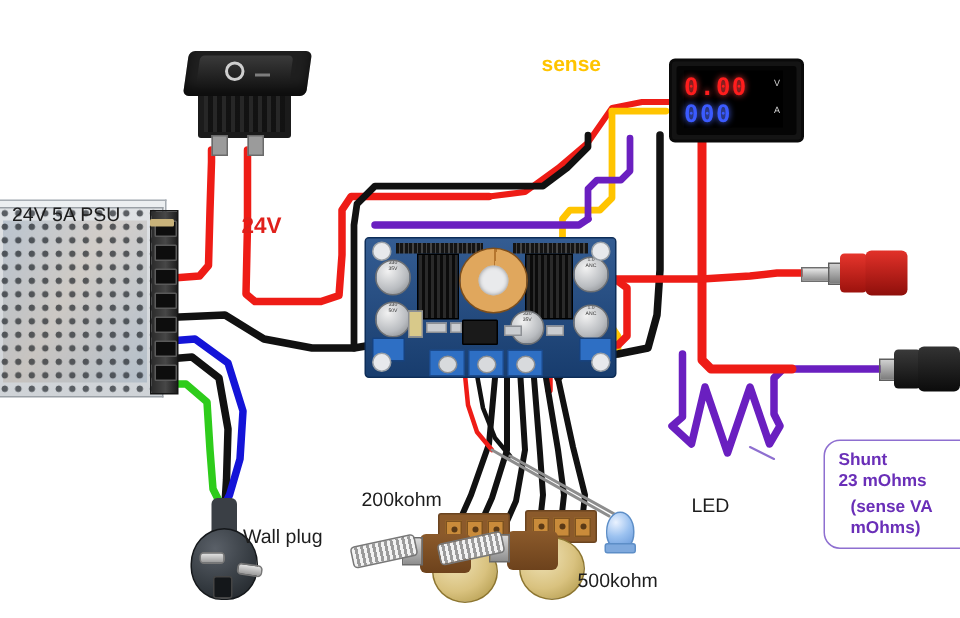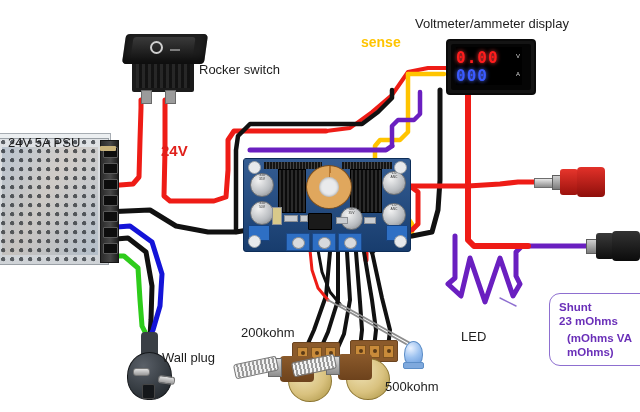--- a/index.html
+++ b/index.html
@@ -183,21 +183,20 @@
 
   <div class="comp rock-wrap">
     <div class="rock-base"></div>
     <div class="rock-face"></div>
     <div class="rock-rock"></div>
     <div class="rock-o"></div>
     <div class="rock-i"></div>
     <div class="rock-pin" style="left:17px"></div>
     <div class="rock-pin" style="left:41px"></div>
   </div>
-  <div class="lbl" style="left:199px;top:63px">Rocker switch</div>
 
   <div class="lbl lbl-24v" style="left:161px;top:144px">24V</div>
 
   <div class="comp ltc">
     <div class="ltc-in"></div>
 
     <div class="pinhdr" style="left:20px;top:3px;width:58px"></div>
     <div class="pinhdr" style="left:98px;top:3px;width:50px"></div>
 
     <div class="hs" style="left:34px;top:10px;width:26px;height:42px"></div>
@@ -235,40 +234,39 @@
 
   <div class="comp vm">
     <div class="vm-bezel"></div>
     <div class="vm-screen">
       <div class="vm-row vm-v">0.00</div>
       <div class="vm-row vm-a">000</div>
       <div class="vm-u" style="top:6px">V</div>
       <div class="vm-u" style="top:24px">A</div>
     </div>
   </div>
-  <div class="lbl" style="left:415px;top:17px">Voltmeter/ammeter display</div>
 
   <div>
     <div class="post-shaft" style="left:534px;top:178px"></div>
     <div class="post-nut" style="left:552px;top:175px"></div>
     <div class="post-b1 post-red1" style="left:560px;top:169px"></div>
     <div class="post-b2 post-red2" style="left:577px;top:167px"></div>
   </div>
 
   <div>
     <div class="post-shaft" style="left:594px;top:242px"></div>
     <div class="post-nut" style="left:586px;top:239px"></div>
     <div class="post-b1 post-blk1" style="left:596px;top:233px"></div>
     <div class="post-b2 post-blk2" style="left:612px;top:231px"></div>
   </div>
 
   <div class="callout">
     <p style="position:absolute;left:9px;top:7px">Shunt</p>
     <p style="position:absolute;left:9px;top:21px">23 mOhms</p>
-    <p style="position:absolute;left:17px;top:38px">(mOhms VA</p>
+    <p style="position:absolute;left:17px;top:38px">(sense VA</p>
     <p style="position:absolute;left:17px;top:52px">mOhms)</p>
   </div>
 
   <div>
     <div class="plug-neck" style="left:141px;top:332px"></div>
     <div class="plug-head" style="left:127px;top:352px"></div>
     <div class="plug-pin" style="left:133px;top:368px"></div>
     <div class="plug-pin" style="left:158px;top:376px;transform:rotate(8deg)"></div>
     <div class="plug-slot" style="left:142px;top:384px"></div>
   </div>

